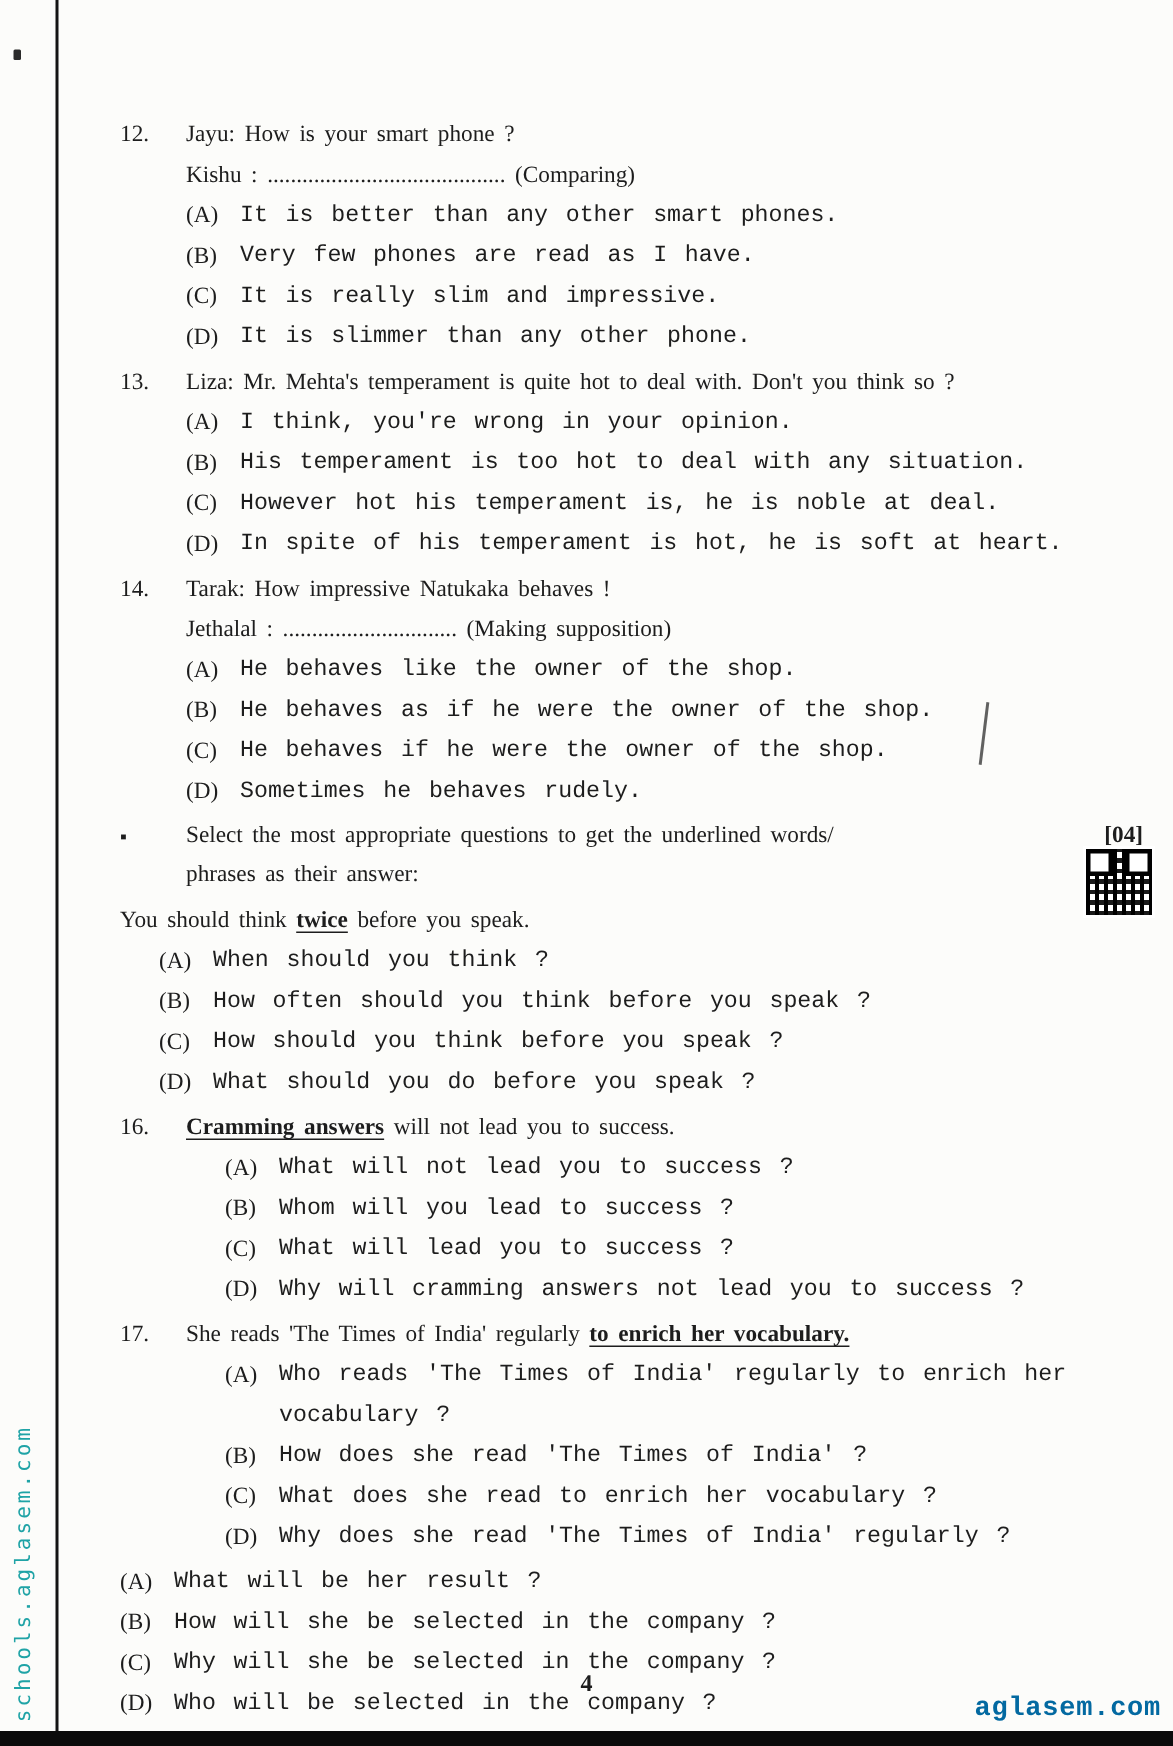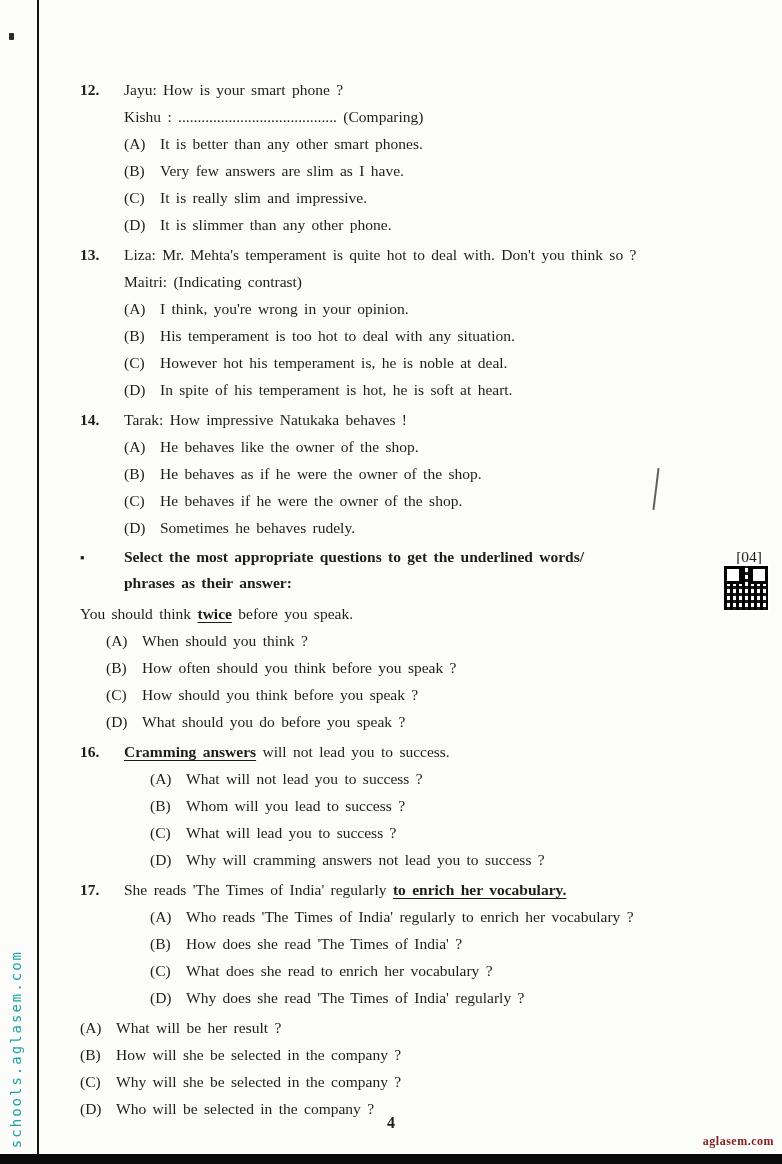--- a/index.html
+++ b/index.html
@@ -20,53 +20,53 @@
     writing-mode:vertical-rl; transform:rotate(180deg);
     font-family:"DejaVu Sans Mono", monospace;
     font-size:14px; letter-spacing:2px; color:#1fa3a6;
   }
   .artifact-dot { position:absolute; left:9px; top:33px; width:5px; height:7px; background:#2a2a2a; border-radius:1px; }
   .scratch { position:absolute; left:655px; top:468px; width:2px; height:42px; background:#3a3a3a; transform:rotate(7deg); opacity:.8; }
 
   
   .content { position:absolute; left:80px; top:76px; width:676px; font-size:15.5px; word-spacing:2.5px; }
   .q { display:flex; margin-bottom:3px; }
-  .qnum { width:44px; flex:0 0 44px; font-weight:bold; line-height:27px; }
+  .qnum { width:44px; flex:0 0 44px; font-weight:normal; line-height:27px; }
   .qbody { flex:1; }
   .qline { line-height:27px; }
   .opt { line-height:27px; display:flex; }
   .olabel { flex:0 0 36px; }
-  .otext { flex:1; }
+  .otext { flex:1;font-family:Liberation Mono, monospace; }
   .opts-indent { padding-left:26px; }
   .u { font-weight:bold; text-decoration:underline; text-underline-offset:3px;text-align:center; }
 
   .instruction { display:flex; position:relative; margin-bottom:4px; }
   .instruction .qnum { font-size:13px; line-height:28px; }
-  .instr-line { font-weight:bold; line-height:26px; }
-  .marks { position:absolute; right:-6px; top:0; font-weight:normal; line-height:26px; }
+  .instr-line { font-weight:normal; line-height:26px; }
+  .marks { position:absolute; right:-6px; top:0; font-weight:bold; line-height:26px; }
   .qr {
     position:absolute; right:-12px; top:22px; width:44px; height:44px;
     background:
       repeating-linear-gradient(0deg, rgba(0,0,0,.9) 0 3px, transparent 3px 7px),
       repeating-linear-gradient(90deg, #000 0 3px, #fff 3px 6px);
     outline:2px solid #fff;
   }
   .qr::before, .qr::after {
     content:""; position:absolute; width:12px; height:12px;
     border:3px solid #000; background:#fff;
   }
   .qr::before { left:0; top:0; }
   .qr::after { right:0; top:0; }
 
   
   .full-opts { margin-left:0; }
   .full-opts .opt .olabel { flex:0 0 36px; }
 
   .page-number { position:absolute; bottom:32px; left:0; right:0; text-align:center; font-weight:bold; font-size:16px; }
-  .brand { position:absolute; right:8px; bottom:15px; font-family:Liberation Serif, serif; font-weight:bold; font-size:12px; color:#7f1d1d; letter-spacing:.5px; }
+  .brand { position:absolute; right:8px; bottom:15px; font-family:Liberation Mono, monospace; font-weight:bold; font-size:18px; color:#0369a1; letter-spacing:.5px; }
 </style>
 </head>
 <body>
 
 <div class="page">
 
   <div class="left-rule"></div>
   <div class="artifact-dot"></div>
   <div class="scratch"></div>
   <div class="vtext">schools.aglasem.com</div>
@@ -77,38 +77,37 @@
       <div class="qnum">12.</div>
       <div class="qbody">
         <div class="qline">Jayu: How is your smart phone ?</div>
         <div class="qline">Kishu : ......................................... (Comparing)</div>
         <div class="opt">
             <span class="olabel">(A)</span>
             <span class="otext">It is better than any other smart phones.</span>
           </div>
         <div class="opt">
             <span class="olabel">(B)</span>
-            <span class="otext">Very few answers are slim as I have.</span>
+            <span class="otext">Very few phones are read as I have.</span>
           </div>
         <div class="opt">
             <span class="olabel">(C)</span>
             <span class="otext">It is really slim and impressive.</span>
           </div>
         <div class="opt">
             <span class="olabel">(D)</span>
             <span class="otext">It is slimmer than any other phone.</span>
           </div>
       </div>
     </div>
 
     <div class="q">
       <div class="qnum">13.</div>
       <div class="qbody">
         <div class="qline">Liza: Mr. Mehta's temperament is quite hot to deal with. Don't you think so ?</div>
-        <div class="qline">Maitri: (Indicating contrast)</div>
         <div class="opt">
             <span class="olabel">(A)</span>
             <span class="otext">I think, you're wrong in your opinion.</span>
           </div>
         <div class="opt">
             <span class="olabel">(B)</span>
             <span class="otext">His temperament is too hot to deal with any situation.</span>
           </div>
         <div class="opt">
             <span class="olabel">(C)</span>
@@ -118,20 +117,21 @@
             <span class="olabel">(D)</span>
             <span class="otext">In spite of his temperament is hot, he is soft at heart.</span>
           </div>
       </div>
     </div>
 
     <div class="q">
       <div class="qnum">14.</div>
       <div class="qbody">
         <div class="qline">Tarak: How impressive Natukaka behaves !</div>
+        <div class="qline">Jethalal : .............................. (Making supposition)</div>
         <div class="opt">
             <span class="olabel">(A)</span>
             <span class="otext">He behaves like the owner of the shop.</span>
           </div>
         <div class="opt">
             <span class="olabel">(B)</span>
             <span class="otext">He behaves as if he were the owner of the shop.</span>
           </div>
         <div class="opt">
             <span class="olabel">(C)</span>

